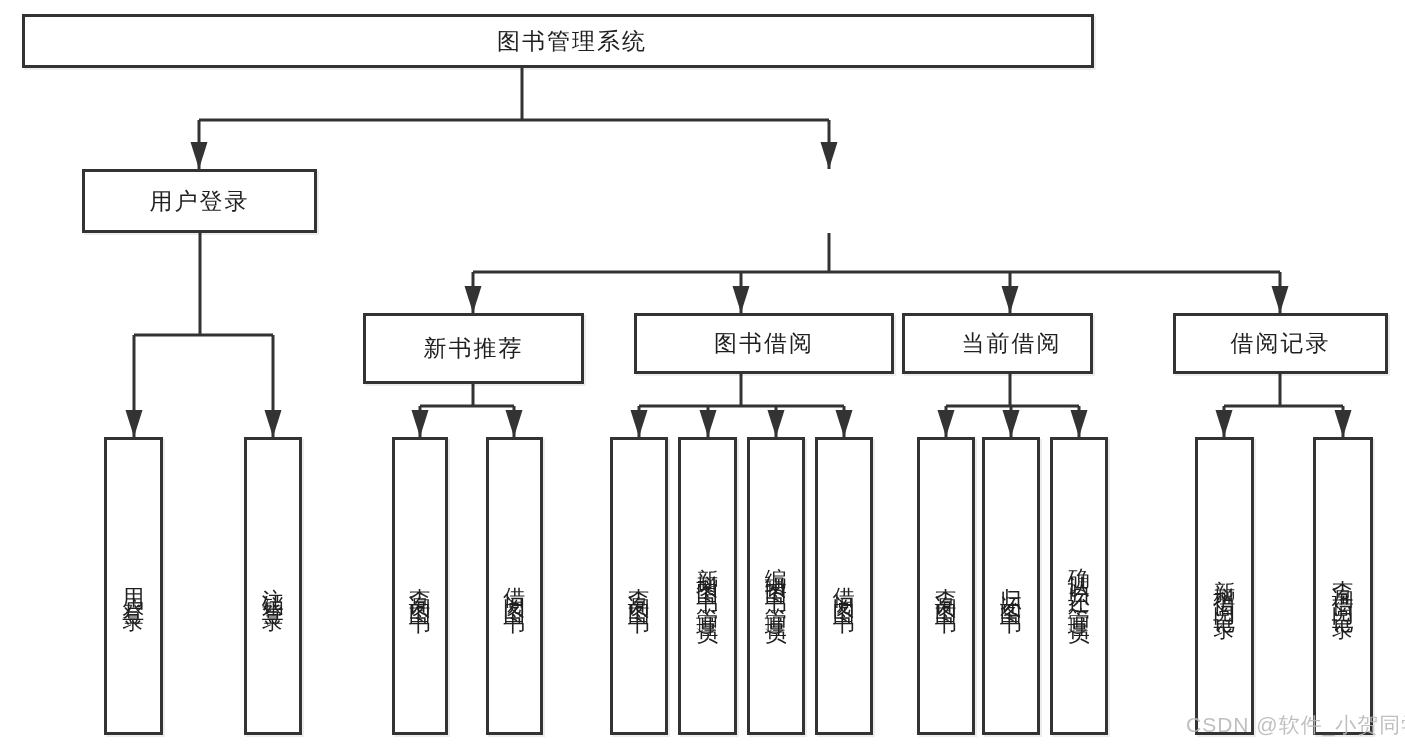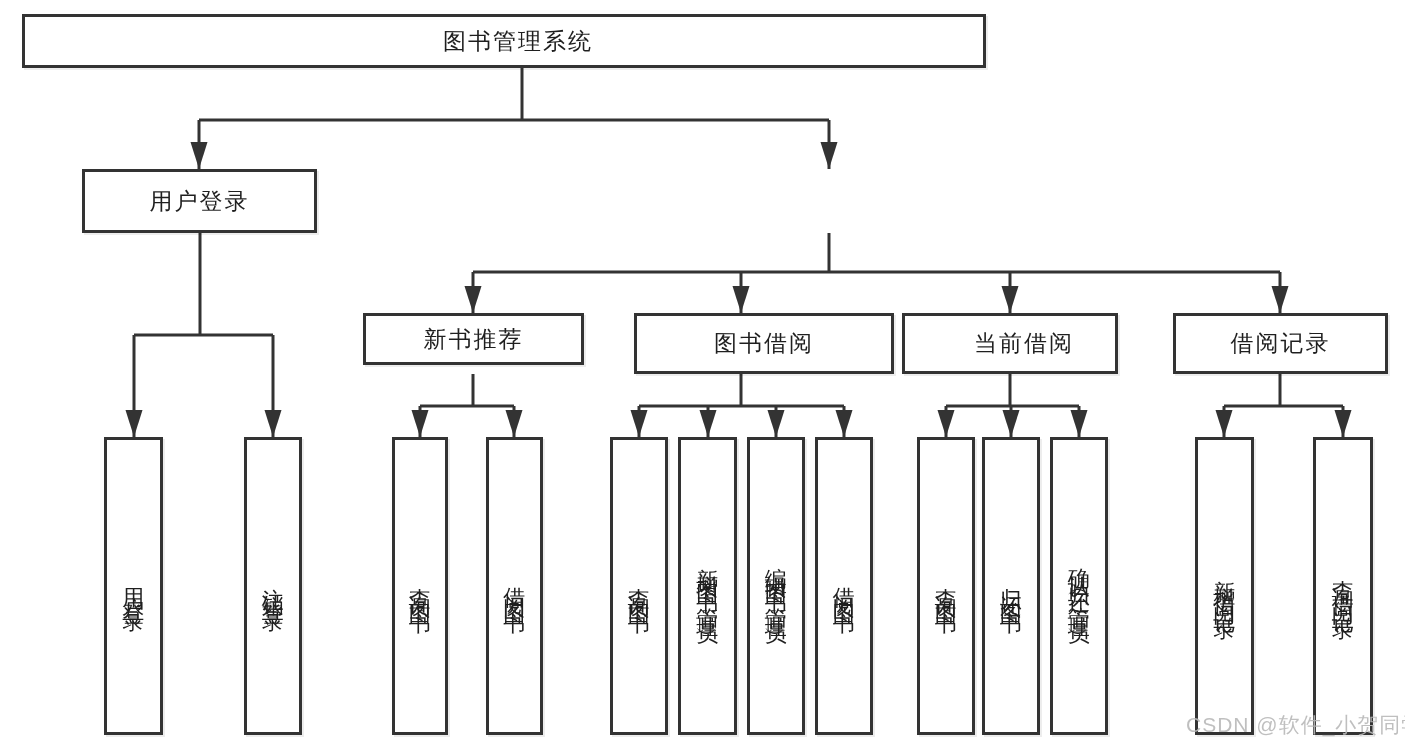--- a/index.html
+++ b/index.html
@@ -105,35 +105,35 @@
       <polygon points="767.5,410 784.5,410 776,437"></polygon>
       <polygon points="835.5,410 852.5,410 844,437"></polygon>
       <polygon points="937.5,410 954.5,410 946,437"></polygon>
       <polygon points="1002.5,410 1019.5,410 1011,437"></polygon>
       <polygon points="1070.5,410 1087.5,410 1079,437"></polygon>
       <polygon points="1215.5,410 1232.5,410 1224,437"></polygon>
       <polygon points="1334.5,410 1351.5,410 1343,437"></polygon>
     </g>
   </svg>
 
-  <div class="hbox" style="left:22px;top:14px;width:964px;height:54px;padding-left:28px;">
+  <div class="hbox" style="left:22px;top:14px;width:1072px;height:54px;padding-left:28px;">
     <span>图书管理系统</span>
   </div>
 
   <div class="hbox" style="left:82px;top:169px;width:235px;height:64px;">
     <span>用户登录</span>
   </div>
 
-  <div class="hbox" style="left:363px;top:313px;width:221px;height:52px;">
+  <div class="hbox" style="left:363px;top:313px;width:221px;height:71px;">
     <span>新书推荐</span>
   </div>
   <div class="hbox" style="left:634px;top:313px;width:260px;height:61px;">
     <span>图书借阅</span>
   </div>
-  <div class="hbox" style="left:902px;top:313px;width:216px;height:61px;padding-left:28px;">
+  <div class="hbox" style="left:902px;top:313px;width:191px;height:61px;padding-left:28px;">
     <span>当前借阅</span>
   </div>
   <div class="hbox" style="left:1173px;top:313px;width:215px;height:61px;">
     <span>借阅记录</span>
   </div>
 
   <div class="vbox" style="left:104px;top:437px;width:59px;height:298px;">
     <span>用户登录</span>
   </div>
   <div class="vbox" style="left:244px;top:437px;width:58px;height:298px;">

